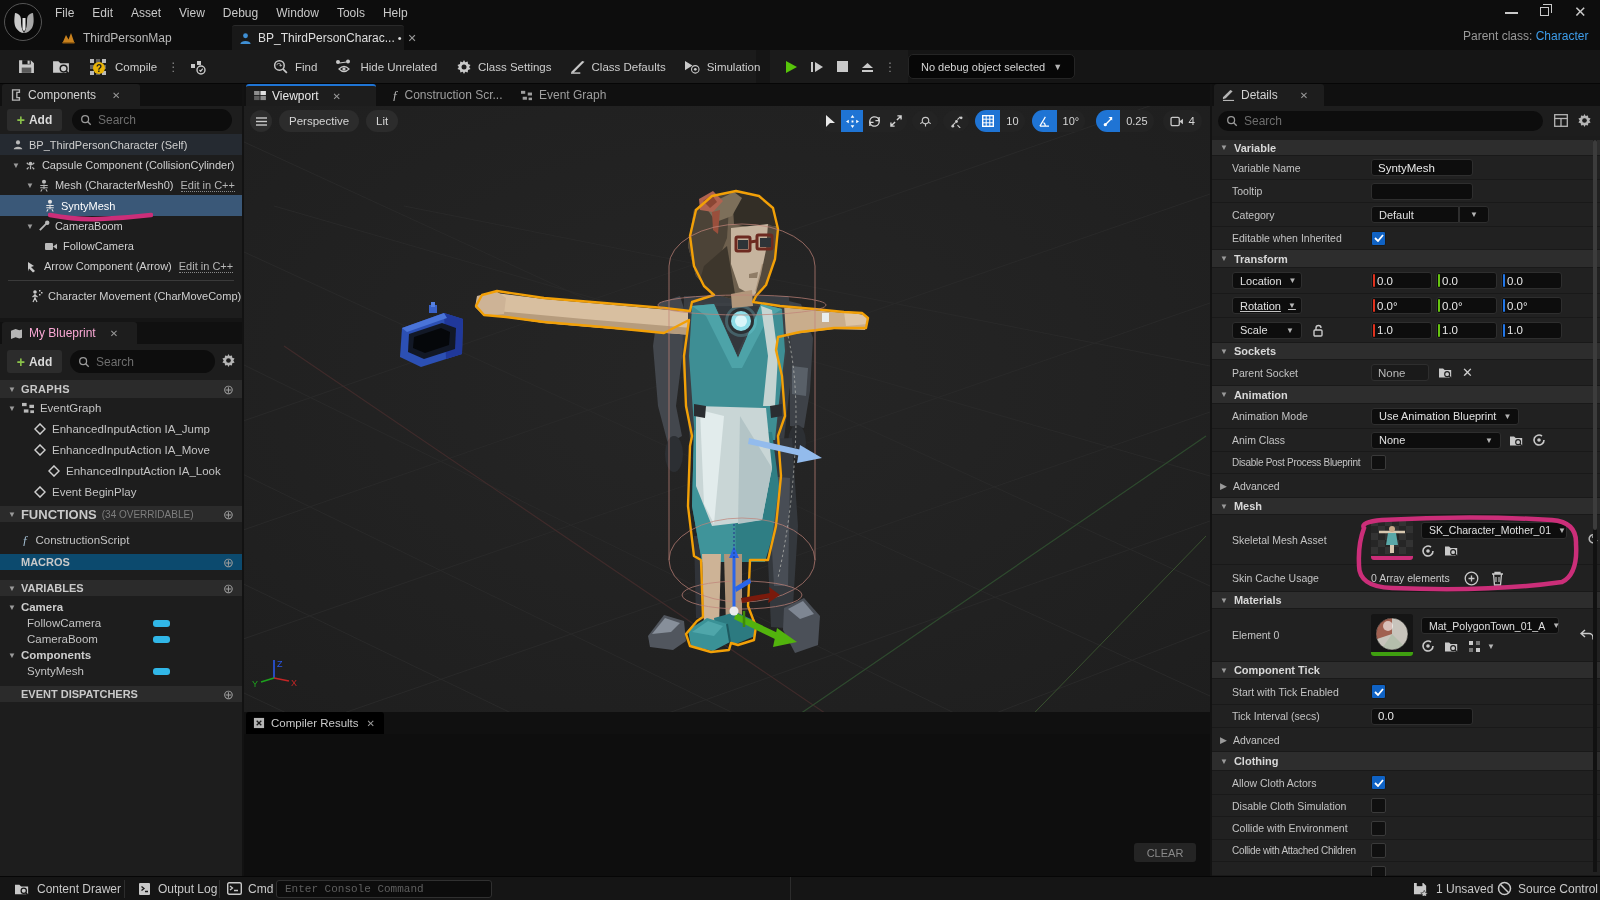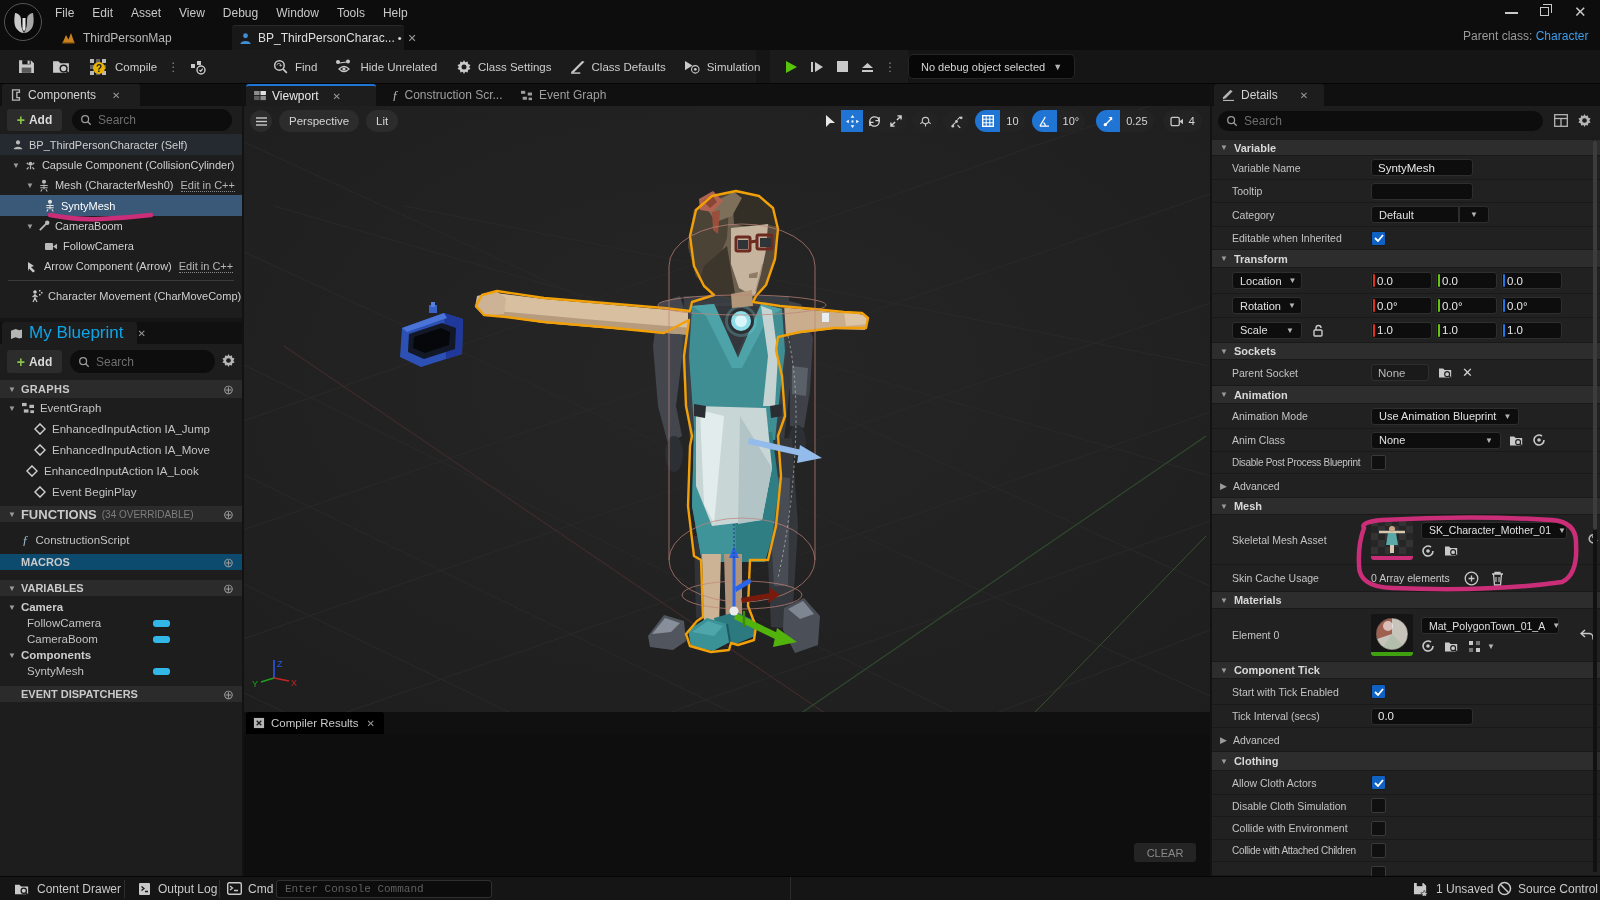--- a/index.html
+++ b/index.html
@@ -275,21 +275,21 @@
       Character Movement (CharMoveComp)
     </div>
   </div>
 
   <div class="abs" style="left:0;top:238px;width:242px;height:554px;background:#151515;">
     <div class="abs" style="left:0;top:0;width:242px;height:22px;background:#101010;"></div>
     <div class="abs row" style="left:2px;top:0;width:135px;height:22px;background:#1d1d1d;border-radius:3px 3px 0 0;padding:0 8px;">
       <svg width="13" height="11" viewBox="0 0 14 12" style="margin-right:6px;">
             <path d="M1 3 l5-2 v9 l-5 2 z M6 1 l4 1.5 v9 l-4-1.5 z M10 2.5 l3-1 v9 l-3 1 z" fill="#b5b5b5"></path>
           </svg>
-      <span style="font-size:17px;color:#0ea5e9;">My Blueprint</span>
+      <span style="font-size:12px;color:#f9a8d4;">My Blueprint</span>
       <span style="color:#9a9a9a;font-size:10px;margin-left:14px;">✕</span>
     </div>
     <div class="abs" style="left:0;top:22px;width:242px;height:36px;background:#1d1d1d;">
       <div class="row abs" style="left:7px;top:6px;width:55px;height:23px;background:#2c2c2c;border-radius:3px;justify-content:center;">
         <span style="color:#8bc34a;font-size:14px;margin-right:4px;font-weight:bold;">+</span>
             <span style="font-size:12px;color:#dadada;font-weight:bold;">Add</span>
       </div>
       <div class="row abs" style="left:70px;top:6px;width:145px;height:23px;background:#0d0d0d;border-radius:12px;padding:0 8px;">
         <svg width="12" height="12" viewBox="0 0 14 14" style="margin-right:6px;">
               <circle cx="6" cy="6" r="4" fill="none" stroke="#9a9a9a" stroke-width="1.5"></circle>
@@ -326,21 +326,21 @@
               <path d="M6.5 1 L12 6.5 6.5 12 1 6.5 Z" fill="none" stroke="#cfcfcf" stroke-width="1.6"></path>
             </svg>
         EnhancedInputAction IA_Jump
       </div>
       <div class="row" style="height:21px;padding-left:34px;">
         <svg width="12" height="12" viewBox="0 0 13 13" style="margin-right:6px;">
               <path d="M6.5 1 L12 6.5 6.5 12 1 6.5 Z" fill="none" stroke="#cfcfcf" stroke-width="1.6"></path>
             </svg>
         EnhancedInputAction IA_Move
       </div>
-      <div class="row" style="height:21px;padding-left:26px;">
+      <div class="row" style="height:21px;padding-left:48px;">
         <svg width="12" height="12" viewBox="0 0 13 13" style="margin-right:6px;">
               <path d="M6.5 1 L12 6.5 6.5 12 1 6.5 Z" fill="none" stroke="#cfcfcf" stroke-width="1.6"></path>
             </svg>
         EnhancedInputAction IA_Look
       </div>
       <div class="row" style="height:21px;padding-left:34px;">
         <svg width="12" height="12" viewBox="0 0 13 13" style="margin-right:6px;">
               <path d="M6.5 1 L12 6.5 6.5 12 1 6.5 Z" fill="none" stroke="#cfcfcf" stroke-width="1.6"></path>
             </svg>
         Event BeginPlay
@@ -763,21 +763,21 @@
         </div>
     <div class="dhdr" style="height:18px;"><span class="tri">▼</span>Transform</div>
     <div class="drow" style="height:26px;">
       <div class="ddbtn" style="margin-left:20px;width:70px;justify-content:space-between;">Location<span class="car">▼</span></div>
       <div class="dval">
             <div class="numf"><i style="background:#e0321e;"></i>0.0</div>
             <div class="numf"><i style="background:#67c410;"></i>0.0</div>
             <div class="numf"><i style="background:#2277e8;"></i>0.0</div>
           </div>
     </div>
-    <div class="drow" style="height:24px;">
+    <div class="drow" style="height:24px;text-decoration:underline;">
       <div class="ddbtn" style="margin-left:20px;width:70px;justify-content:space-between;">Rotation<span class="car">▼</span></div>
       <div class="dval">
             <div class="numf"><i style="background:#e0321e;"></i>0.0°</div>
             <div class="numf"><i style="background:#67c410;"></i>0.0°</div>
             <div class="numf"><i style="background:#2277e8;"></i>0.0°</div>
           </div>
     </div>
     <div class="drow" style="height:25px;">
       <div class="ddbtn" style="margin-left:20px;width:70px;justify-content:space-between;">Scale<span class="car">▼</span></div>
       <svg width="12" height="13" viewBox="0 0 12 13" style="margin-left:10px;">

